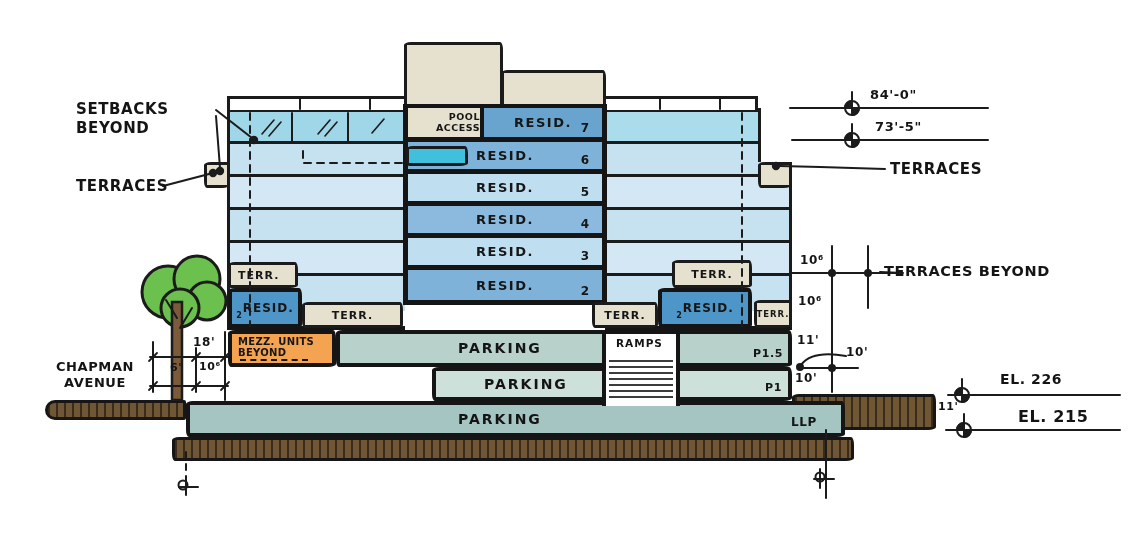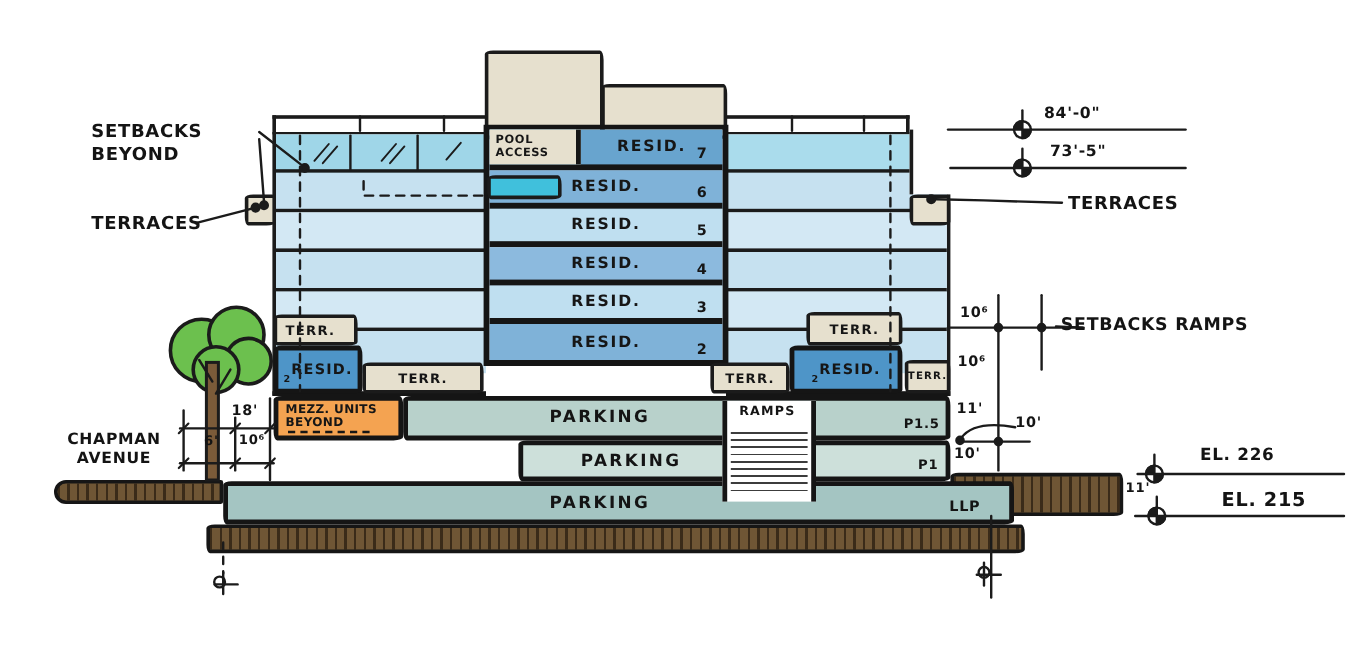--- a/index.html
+++ b/index.html
@@ -5,21 +5,21 @@
   html,body{margin:0;padding:0;background:#fff;}
   #stage{position:relative;width:1140px;height:540px;background:#ffffff;overflow:hidden;
          font-family:"DejaVu Sans",sans-serif;color:#161616;}
   .abs{position:absolute;box-sizing:border-box;}
   .ink{border:3px solid #1b1b1b;}
   .sketch{border-radius:7px 3px 8px 3px/3px 8px 3px 7px;}
   .lbl{position:absolute;font-weight:bold;color:#141414;letter-spacing:.6px;line-height:1.25;white-space:nowrap;}
   .beige{background:#e6e0ce;}
   .band{box-sizing:border-box;border-bottom:3px solid #1b1b1b;}
   .corerow{box-sizing:border-box;position:relative;border-bottom:5px solid #151515;
-           display:flex;align-items:center;justify-content:center;}
+           display:flex;align-items:center;justify-content:center;text-align:right;}
   .corerow .fl{font-weight:bold;font-size:13px;letter-spacing:1.5px;}
   .corerow .num{position:absolute;right:13px;bottom:2px;font-weight:bold;font-size:12px;}
   .terr{font-weight:bold;font-size:11px;letter-spacing:1px;display:flex;align-items:center;}
   .earth{background:#6f5635 repeating-linear-gradient(90deg,rgba(15,8,2,.55) 0 2px,rgba(0,0,0,0) 2px 8px);
          border:3px solid #161616;}
   .hatchH{background:repeating-linear-gradient(180deg,#3c3c3c 0 1.5px,rgba(0,0,0,0) 1.5px 6px);}
   svg{position:absolute;left:0;top:0;pointer-events:none;}
   .dash-line{border-top:2px dashed #161616;width:72%;margin:1px auto 0 2px;}
 </style>
 </head>
@@ -140,21 +140,21 @@
   </div>
   <div class="abs sketch" style="left:432px;top:367px;width:360px;height:34px;background:#cde0da;border:4px solid #151515;">
     <span class="lbl" style="left:48px;top:5px;font-size:14px;letter-spacing:2px;">PARKING</span>
     <span class="lbl" style="right:6px;bottom:2px;font-size:11px;margin-top:32px;">P1</span>
   </div>
   <div class="abs sketch" style="left:186px;top:401px;width:659px;height:36px;background:#a4c5c2;border:4px solid #151515;">
     <span class="lbl" style="left:268px;top:6px;font-size:14px;letter-spacing:2px;">PARKING</span>
     <span class="lbl" style="right:24px;bottom:3px;font-size:12px;">LLP</span>
   </div>
 
-  <div class="abs" style="left:602px;top:334px;width:78px;height:84px;background:#fff;
+  <div class="abs" style="left:602px;top:334px;width:78px;height:72px;background:#fff;
               border-left:4px solid #151515;border-right:4px solid #151515;">
     <div class="lbl" style="left:10px;top:3px;font-size:10.5px;letter-spacing:1px;position:relative;">RAMPS</div>
     <div class="hatchH" style="position:absolute;left:3px;top:26px;right:3px;bottom:4px;"></div>
   </div>
 
   <svg width="1140" height="540" viewBox="0 0 1140 540">
     <g stroke="#1b1b1b" stroke-width="2" fill="none" stroke-linecap="round">
 
       <g>
         <circle cx="168" cy="292" r="26" fill="#6cc04e" stroke-width="3"></circle>
@@ -271,21 +271,21 @@
     <span>SETBACKS</span><br>
     <span>BEYOND</span>
   </div>
   <div class="lbl" style="left:76px;top:177px;font-size:15px;">TERRACES</div>
   <div class="lbl" style="left:48px;top:359px;font-size:13px;text-align:center;width:94px;white-space:normal;">
     <span>CHAPMAN</span><br>
     <span>AVENUE</span>
   </div>
   <div class="lbl" style="left:890px;top:160px;font-size:15px;">TERRACES</div>
   <div class="lbl" style="left:884px;top:261px;font-size:14.5px;line-height:20px;">
-    <span>SETBACKS RAMPS</span><br>
+    <span>TERRACES BEYOND</span><br>
     <br>
   </div>
 
   <div class="lbl" style="left:870px;top:87px;font-size:13px;">84'-0"</div>
   <div class="lbl" style="left:875px;top:119px;font-size:13px;">73'-5"</div>
   <div class="lbl" style="left:1000px;top:371px;font-size:14px;">EL. 226</div>
   <div class="lbl" style="left:1018px;top:407px;font-size:16px;">EL. 215</div>
 
   <div class="lbl" style="left:800px;top:253px;font-size:12px;">10⁶</div>
   <div class="lbl" style="left:798px;top:294px;font-size:12px;">10⁶</div>

